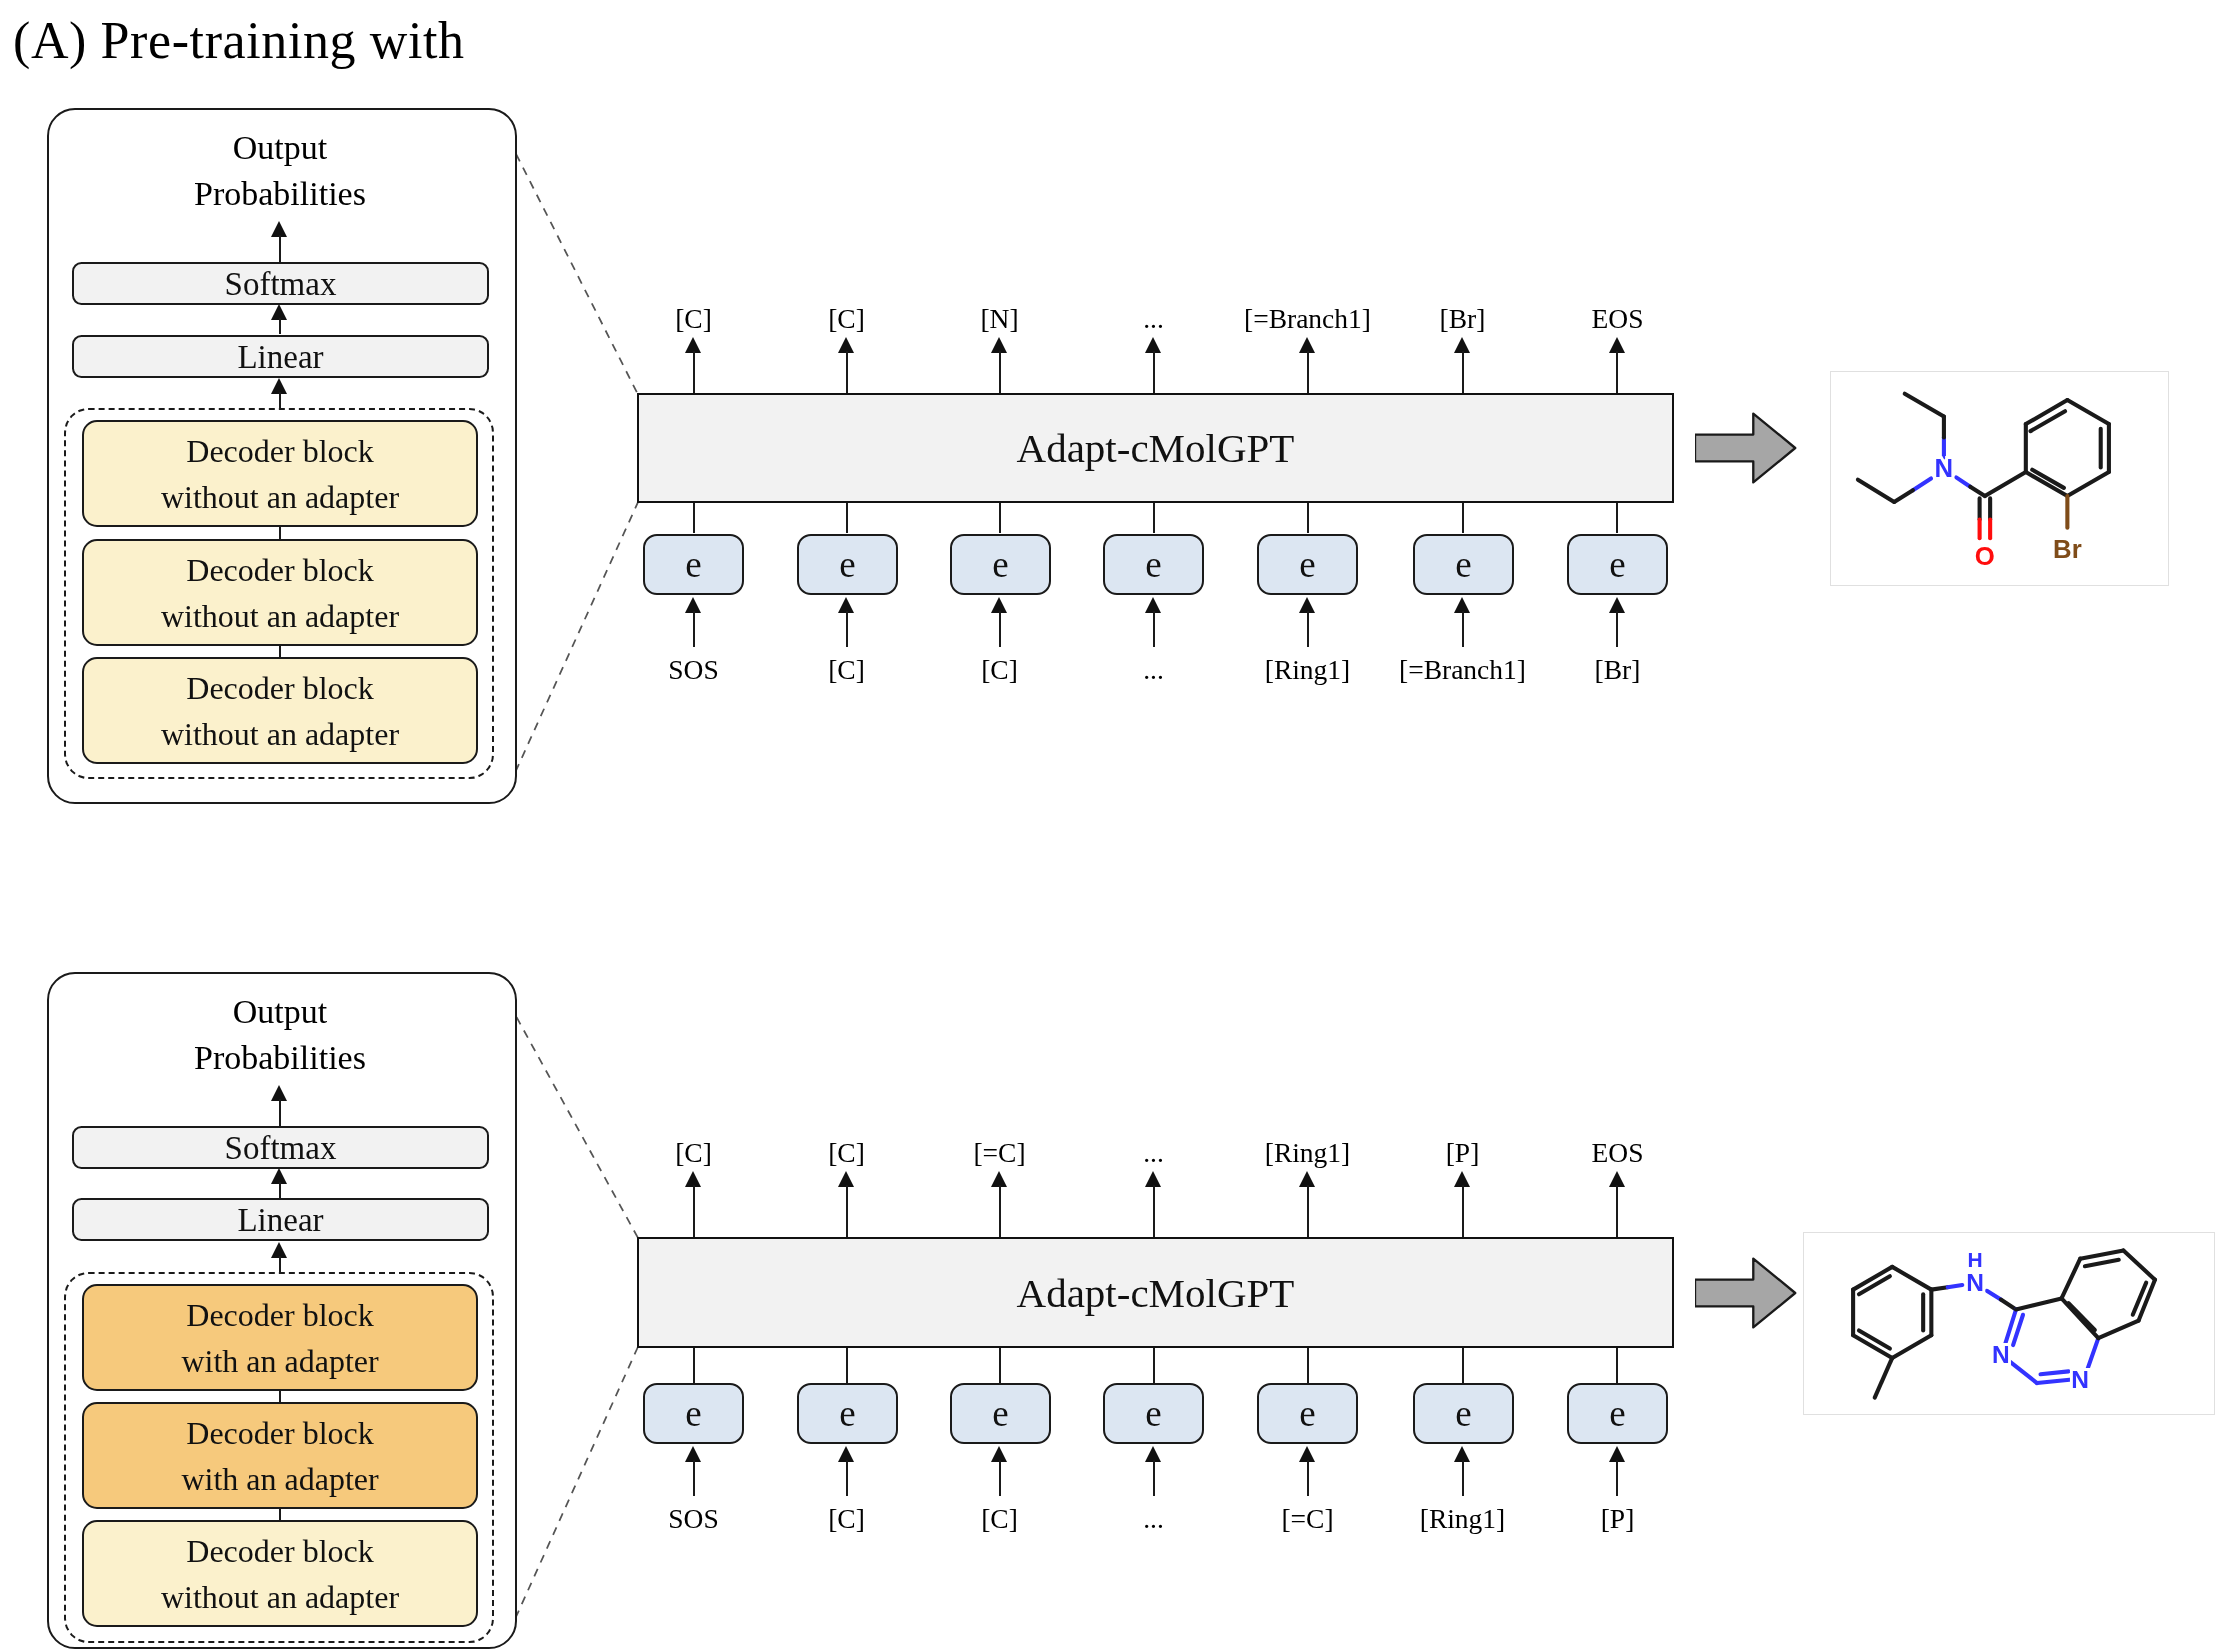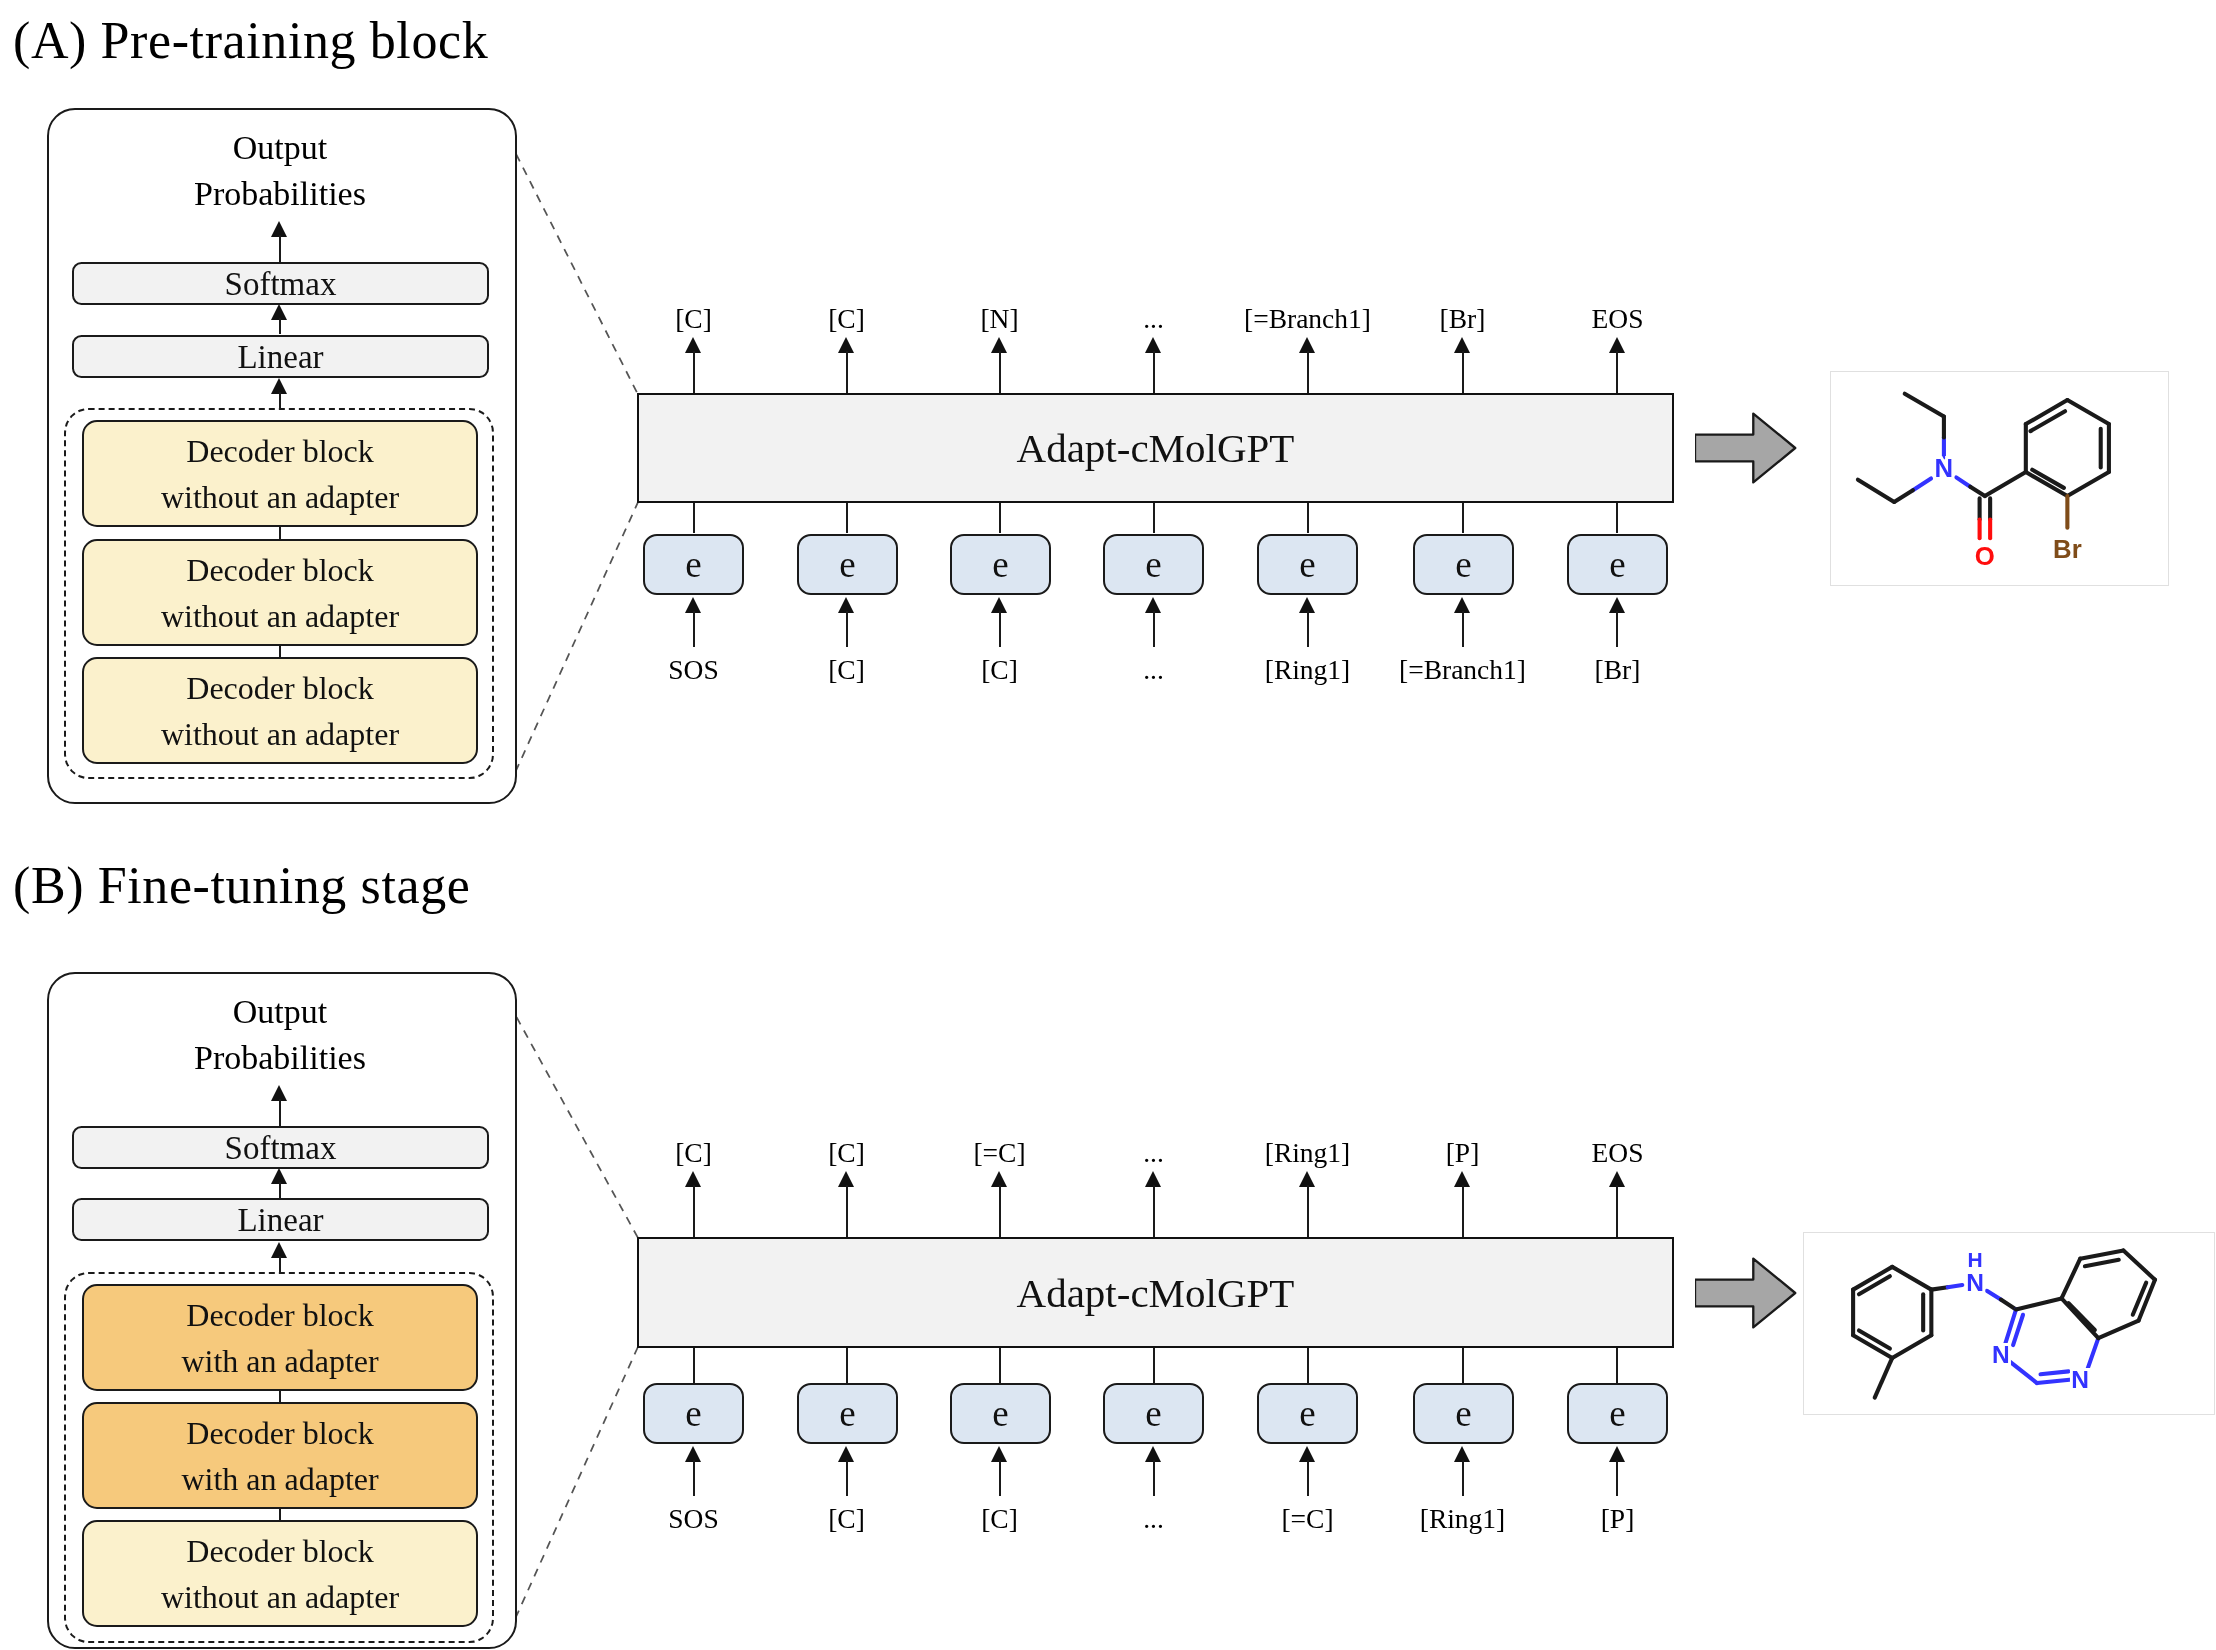--- a/index.html
+++ b/index.html
@@ -35,21 +35,21 @@
 
 <div class="page">
 
   <svg class="overlay" viewBox="0 0 3786 2819" width="2216" height="1650">
     <line x1="870" y1="240" x2="1090" y2="674" stroke="#555" stroke-width="3" stroke-dasharray="14 12"></line>
     <line x1="870" y1="1342" x2="1090" y2="858" stroke="#555" stroke-width="3" stroke-dasharray="14 12"></line>
     <line x1="870" y1="1715" x2="1090" y2="2115" stroke="#555" stroke-width="3" stroke-dasharray="14 12"></line>
     <line x1="870" y1="2788" x2="1090" y2="2301" stroke="#555" stroke-width="3" stroke-dasharray="14 12"></line>
   </svg>
 
-  <div class="title" style="top:10.5px">(A) Pre-training block</div>
+  <div class="title" style="top:10.5px">(A) Pre-training with</div>
   <div class="panel" style="left:47px;top:108px;width:466px;height:692px"></div>
 
   <div class="outprob" style="top:125px">
     <div>Output</div>
     <div>Probabilities</div>
   </div>
 
   <div class="ah" style="left:271px;top:221px"></div>
   <div class="vline" style="left:279px;top:235px;height:27px"></div>
   <div class="graybox" style="top:262px">Softmax</div>
@@ -181,21 +181,20 @@
       <line x1="341" y1="101" x2="400" y2="67" stroke="#1a1a1a"></line>
       <line x1="461" y1="97" x2="461" y2="163" stroke="#1a1a1a"></line>
       <line x1="398" y1="198" x2="344" y2="167" stroke="#1a1a1a"></line>
       <line x1="404" y1="212" x2="404" y2="266" style="stroke:var(--bromine)"></line>
     </g>
     <text class="atom" x="193" y="180" text-anchor="middle" font-size="44" style="fill:var(--nitrogen)">N</text>
     <text class="atom" x="263" y="330" text-anchor="middle" font-size="44" style="fill:var(--oxygen)">O</text>
     <text class="atom" x="404" y="318" text-anchor="middle" font-size="44" style="fill:var(--bromine)">Br</text>
   </svg>
 
-  <div class="title" style="top:856px">(B) Fine-tuning stage</div>
   <div class="panel" style="left:47px;top:972px;width:466px;height:673px"></div>
 
   <div class="outprob" style="top:989px">
     <div>Output</div>
     <div>Probabilities</div>
   </div>
 
   <div class="ah" style="left:271px;top:1085px"></div>
   <div class="vline" style="left:279px;top:1099px;height:27px"></div>
   <div class="graybox" style="top:1126px">Softmax</div>

